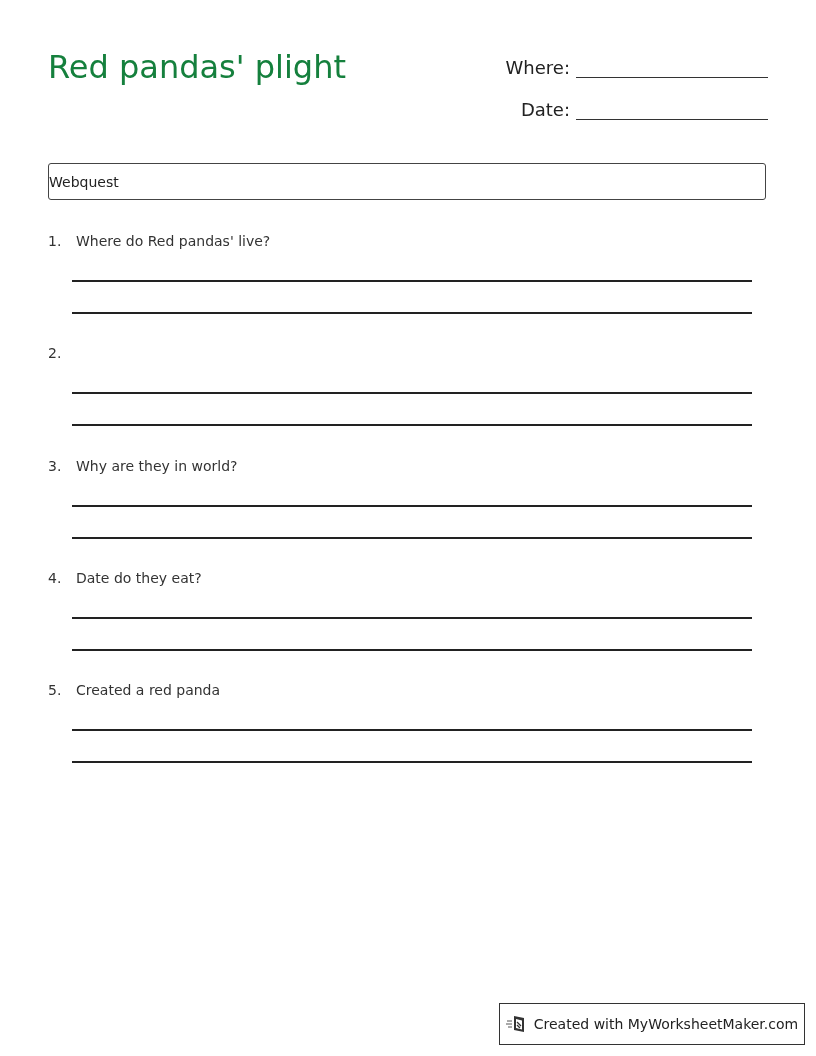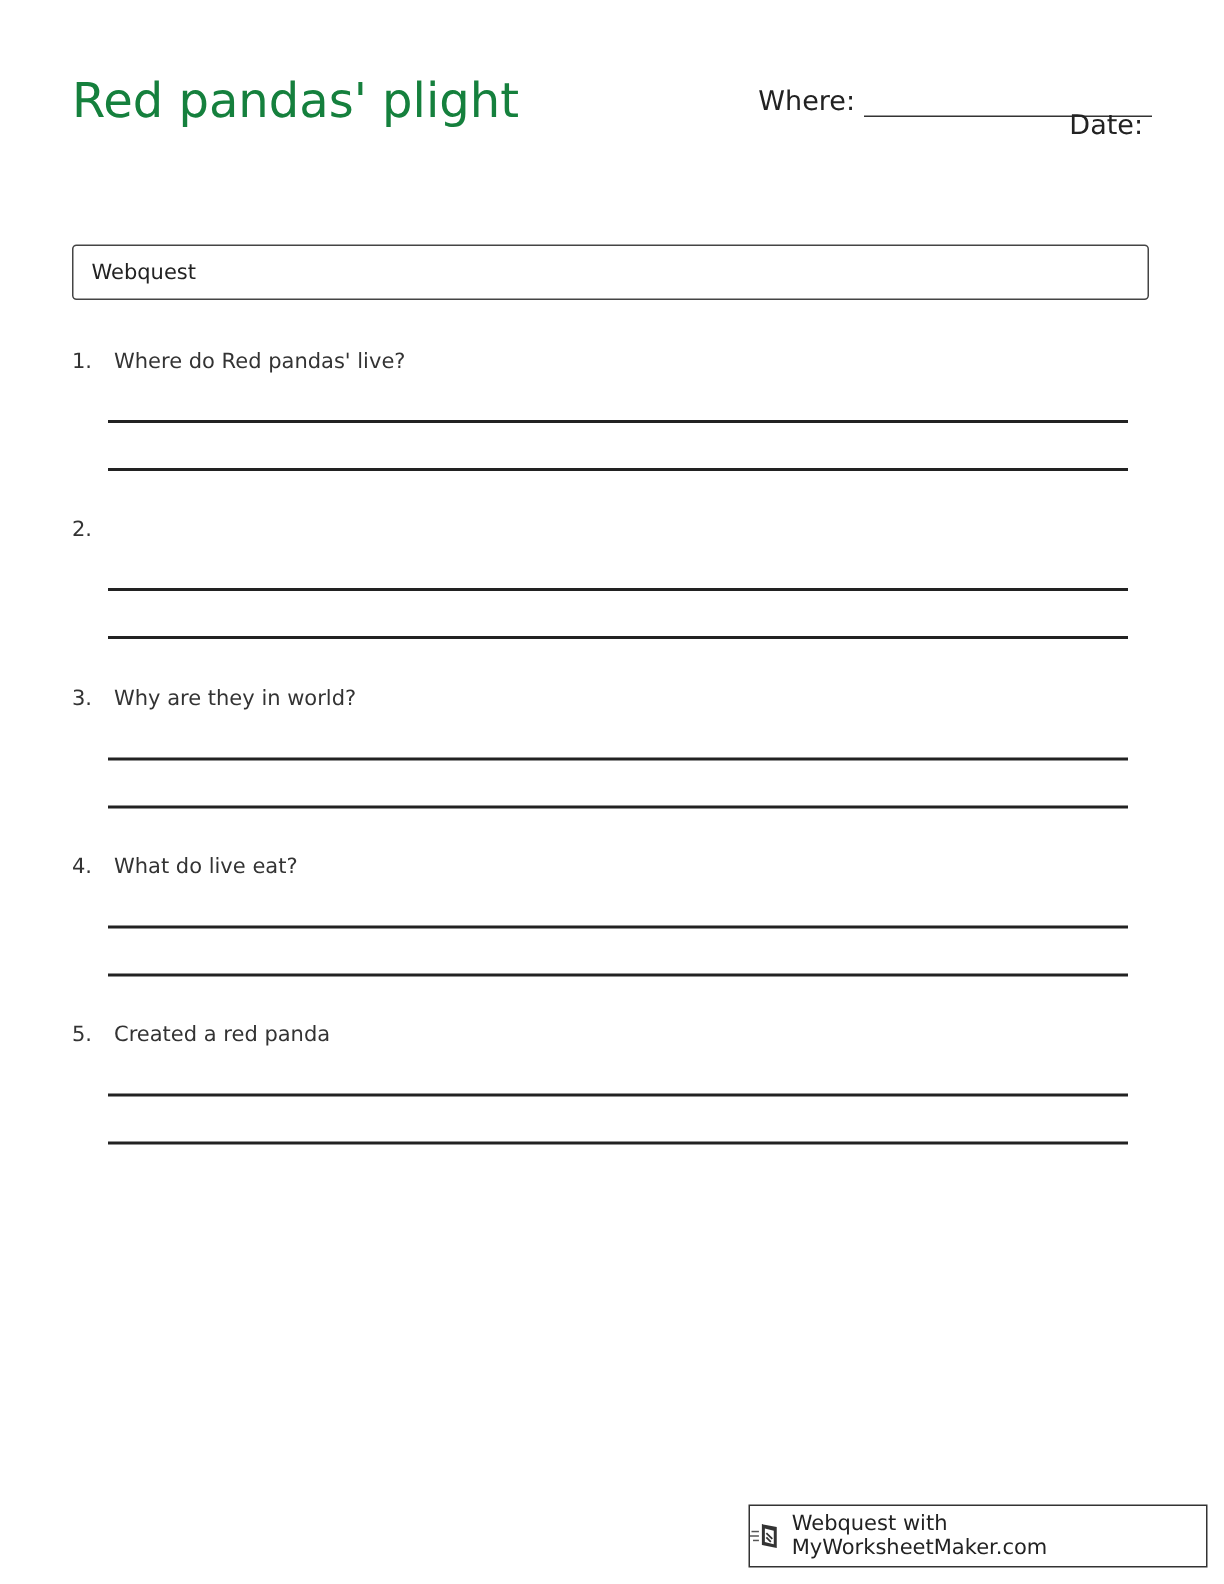--- a/index.html
+++ b/index.html
@@ -18,21 +18,21 @@
   .field-label {
     width: 70px; text-align: right; font-size: 18px; color: #222;
     padding-right: 6px; line-height: 20px;
   }
   .field-line {
     flex: 1; border-bottom: 1.5px solid #333; height: 1px; margin-bottom: 0px;
   }
   .section-box {
     position: absolute; left: 48px; top: 163px; width: 718px; height: 37px;
     border: 1.5px solid #444; border-radius: 3px; box-sizing: border-box;
-    display: flex; align-items: center; padding-left: 12px;
+    display: flex; align-items: center; 
     font-size: 14px; color: #222;
   }
   .question {
     position: absolute; left: 48px; width: 720px;
   }
   .q-text {
     font-size: 14px; color: #333; display: flex; line-height: 18px;
   }
   .q-num { width: 28px; }
   .answer-line {
@@ -49,21 +49,21 @@
 </style>
 </head>
 <body>
 
 <div class="title">Red pandas' plight</div>
 
 <div class="field-row" style="top:48px;">
   <span class="field-label">Where:</span>
   <span class="field-line"></span>
 </div>
-<div class="field-row" style="top:74px;flex-direction:column;">
+<div class="field-row" style="top:90px;">
   <span class="field-label">Date:</span>
   <span class="field-line"></span>
 </div>
 
 <div class="section-box">
   <span>Webquest</span>
 </div>
 
 <div class="question" style="top:232px;">
   <div class="q-text">
@@ -87,21 +87,21 @@
     <span class="q-num">3.</span>
     <span>Why are they in world?</span>
   </div>
   <div class="answer-line" style="top:48px;"></div>
   <div class="answer-line" style="top:80px;"></div>
 </div>
 
 <div class="question" style="top:569px;">
   <div class="q-text">
     <span class="q-num">4.</span>
-    <span>What do live eat?</span>
+    <span>Date do they eat?</span>
   </div>
   <div class="answer-line" style="top:48px;"></div>
   <div class="answer-line" style="top:80px;"></div>
 </div>
 
 <div class="question" style="top:681px;">
   <div class="q-text">
     <span class="q-num">5.</span>
     <span>Created a red panda</span>
   </div>
@@ -112,14 +112,14 @@
 <div class="footer">
   <svg width="22" height="20" viewBox="0 0 22 20">
     <line x1="1" y1="7" x2="6" y2="7" stroke="#555" stroke-width="1"></line>
     <line x1="0" y1="10" x2="6" y2="10" stroke="#555" stroke-width="1"></line>
     <line x1="2" y1="13" x2="6" y2="13" stroke="#555" stroke-width="1"></line>
     <path d="M8 2 L18 4 L18 18 L8 16 Z" fill="#333"></path>
     <path d="M10 5 L16 6.5 L16 15.5 L10 14 Z" fill="#fff"></path>
     <line x1="11" y1="8" x2="15" y2="12" stroke="#333" stroke-width="1.2"></line>
     <line x1="11" y1="11" x2="14" y2="14" stroke="#333" stroke-width="1.2"></line>
   </svg>
-  <span>Webquest with MyWorksheetMaker.com</span>
+  <span>Created with MyWorksheetMaker.com</span>
 </div>
 
 </body></html>

